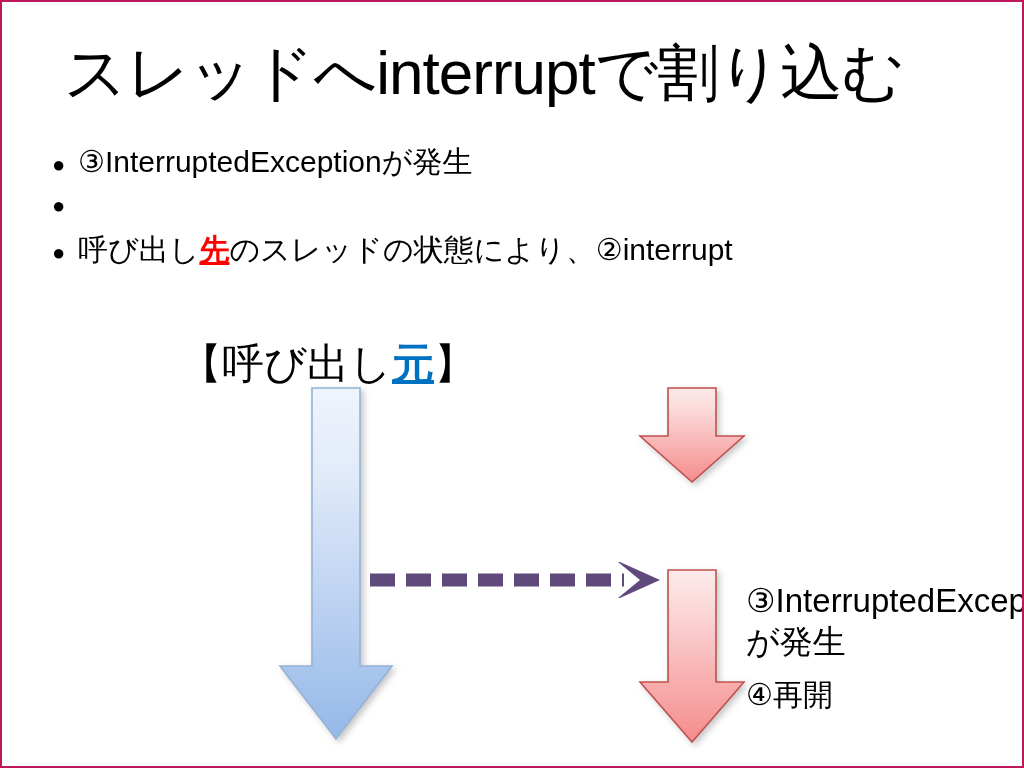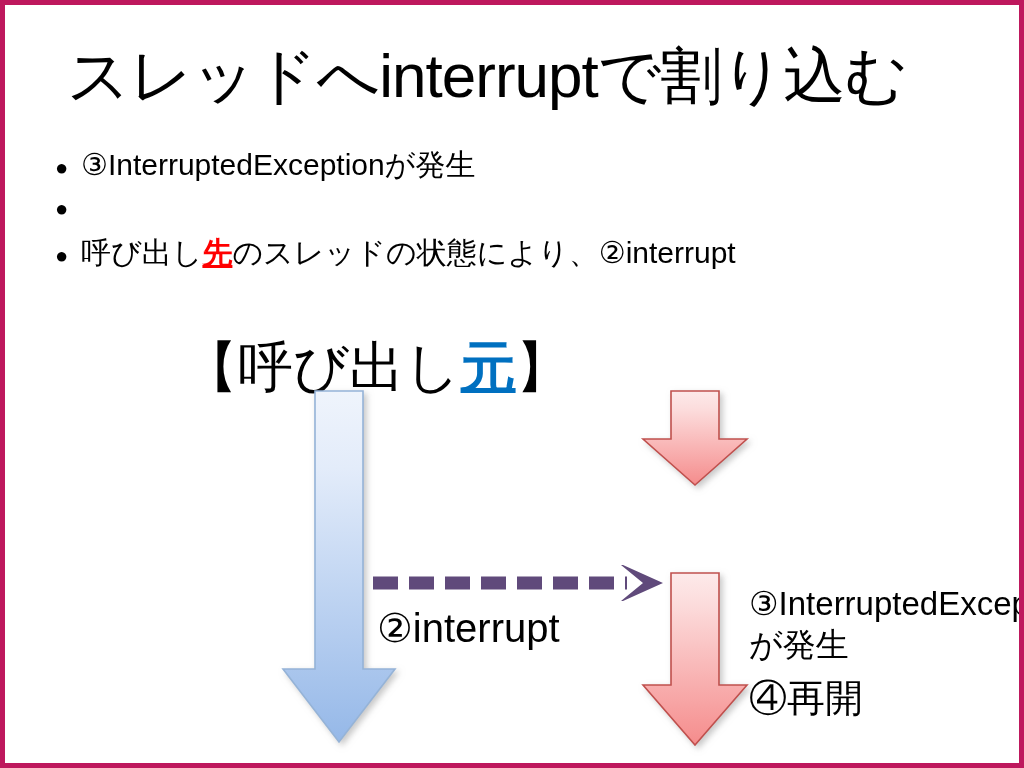--- a/index.html
+++ b/index.html
@@ -10,21 +10,21 @@
   }
   #slide {
     position: relative;
     width: 1024px;
     height: 768px;
     background: #ffffff;
     overflow: hidden;
     font-family: "Liberation Sans", "DejaVu Sans", sans-serif;
     color: #000000;
     box-sizing: border-box;
-    border: 5px solid #be185d;
+    border: 2px solid #be185d;
   }
 
   
   #title {
     position: absolute;
     left: 62px;
     top: 34px;
     width: 910px;
     font-size: 62px;
     line-height: 74px;
@@ -66,21 +66,21 @@
   .hl-red {
     color: #ff0000;
     font-weight: 700;
     text-decoration: underline;
     text-underline-offset: 2px;
   }
 
   
   .col-header {
     position: absolute;
-    font-size: 55px;
+    font-size: 42px;
     line-height: 52px;
     white-space: nowrap;
     text-align: center;
   }
   #header-caller  { left: 178px; top: 336px; width: 290px; }
   #header-callee  { left: 542px; top: 336px; width: 290px; }
 
   
   .arrow-wrap { position: absolute; }
   .arrow-wrap svg { display: block; overflow: visible; }
@@ -105,24 +105,23 @@
     left: 744px;
     top: 578px;
     width: 270px;
     font-size: 33px;
     line-height: 41px;
   }
   #label-resume {
     position: absolute;
     left: 744px;
     top: 670px;
-    font-size: 38px;
+    font-size: 30px;
     line-height: 46px;
     white-space: nowrap;
-    font-family: Liberation Serif, serif;
   }
 </style>
 </head>
 <body>
 
 <div id="slide">
 
   <div id="title">スレッドへinterruptで割り込む</div>
 
   <div id="bullets">
@@ -196,17 +195,16 @@
 
   <div class="arrow-wrap" id="arrow-dashed">
     <svg viewBox="0 0 296 42" width="296" height="42" aria-hidden="true">
       <g>
         <line x1="2" y1="20" x2="256" y2="20" stroke="#604a7b" stroke-width="13" stroke-dasharray="25 11" stroke-linecap="butt"></line>
         <path d="M250,2 L252,2 L292,20 L252,38 L250,38 L272,20 Z" fill="#604a7b"></path>
       </g>
     </svg>
   </div>
 
-  <div class="step-label" id="label-interrupt">②interrupt</div>
   <div id="label-exception">③InterruptedExceptionが発生</div>
   <div id="label-resume">④再開</div>
 
 </div>
 
 </body></html>

